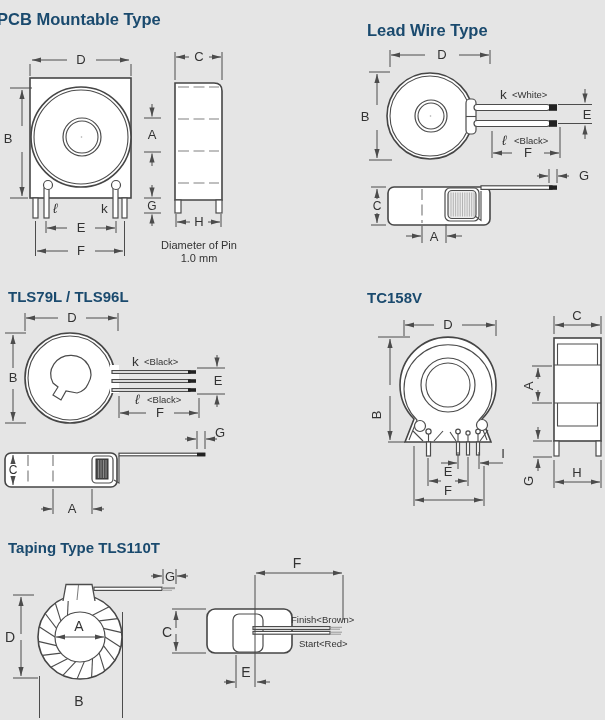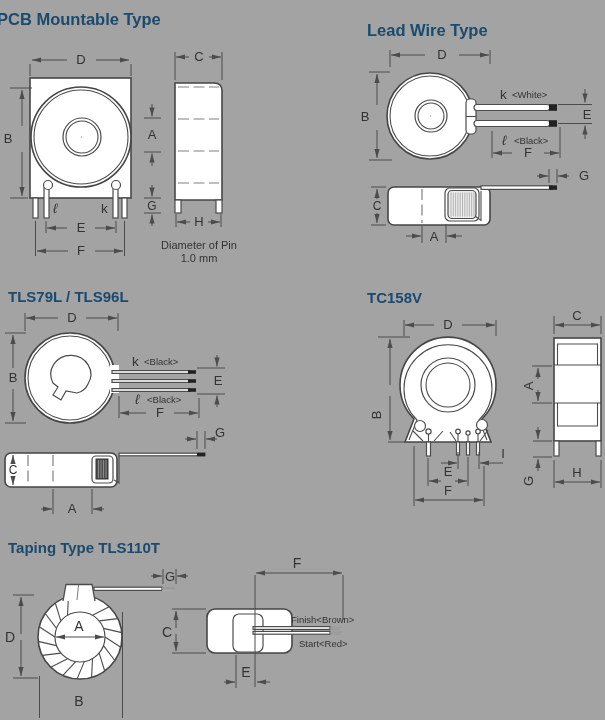--- a/index.html
+++ b/index.html
@@ -1,16 +1,16 @@
 <!DOCTYPE html>
 <html><head>
 <meta charset="utf-8">
 <style>
   html,body{margin:0;padding:0;background:#fff;}
-  .screen{position:relative;width:605px;height:720px;background:#a3a3a3;overflow:hidden;
+  .screen{position:relative;width:605px;height:720px;background:#e5e5e5;overflow:hidden;
           font-family:"Liberation Sans",sans-serif;}
   svg{position:absolute;left:0;top:0;}
   text{font-family:"Liberation Sans",sans-serif;fill:#333;}
   .title{font-size:16.5px;font-weight:bold;fill:#1a4a6e;}
   .title2{font-size:15px;font-weight:bold;fill:#1a4a6e;}
   .lbl{font-size:13px;}
   .lbl12{font-size:12px;}
   .lbl14{font-size:14px;}
   .lblk{font-size:13.5px;}
   .ell{font-size:13.5px;font-style:italic;}

